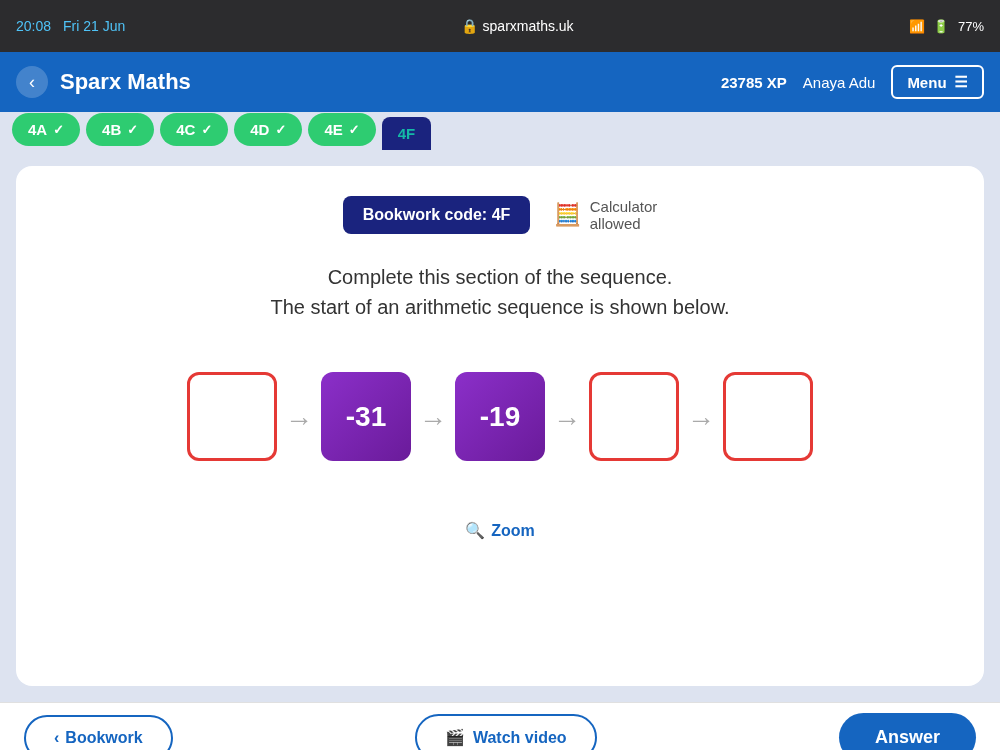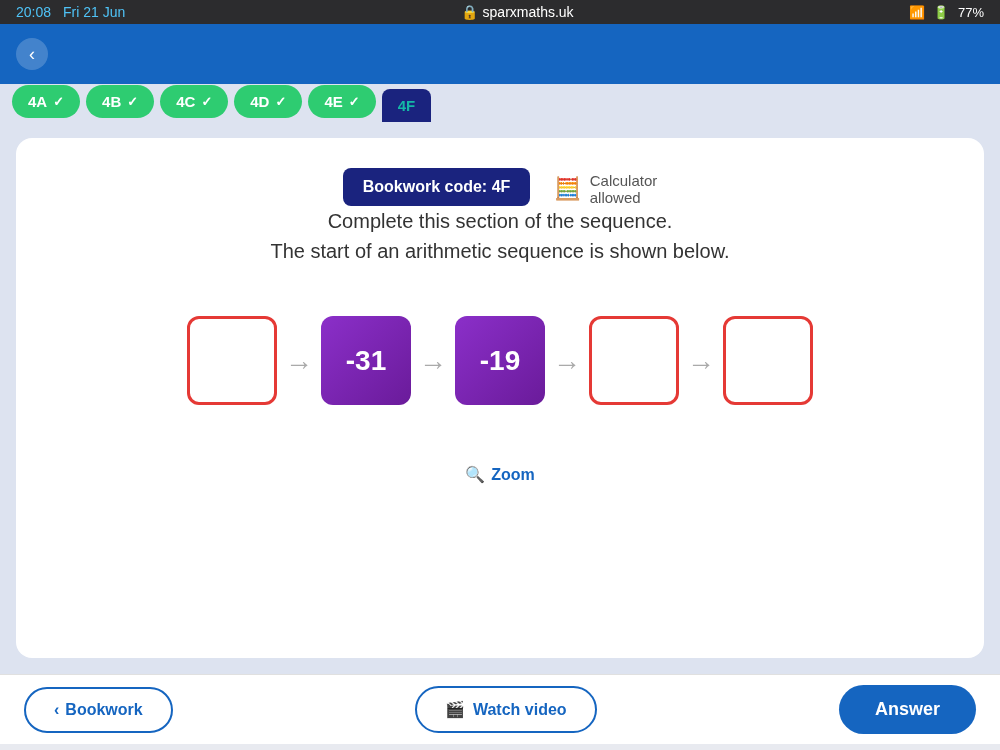--- a/index.html
+++ b/index.html
@@ -2,21 +2,21 @@
 <html><head>
   <meta charset="utf-8">
   <style>
     * { margin: 0; padding: 0; box-sizing: border-box; }
     body { width: 1000px; height: 750px; overflow: hidden; font-family: -apple-system, BlinkMacSystemFont, 'Segoe UI', Arial, sans-serif; background: #e8eaf0; }
 
     
     .status-bar {
       background: #2c2c2e;
       color: white;
-      height: 24px;
+      height: 52px;
       display: flex;
       align-items: center;
       justify-content: space-between;
       padding: 0 16px;
       font-size: 14px;
     }
     .status-left { display: flex; align-items: center; gap: 12px; color: #4fc3f7; }
     .status-center { color: white; font-size: 14px; }
     .status-right { display: flex; align-items: center; gap: 8px; color: white; font-size: 13px; }
 
@@ -85,23 +85,24 @@
     }
     .card {
       background: white;
       border-radius: 16px;
       padding: 30px 40px;
       min-height: 520px;
       position: relative;
     }
     .bookwork-row {
       display: flex;
-      align-items: flex-end;
+      align-items: center;
       justify-content: center;
       gap: 24px;
+      margin-bottom: 28px;
     }
     .bookwork-badge {
       background: #1a237e;
       color: white;
       padding: 10px 20px;
       border-radius: 8px;
       font-size: 16px;
       font-weight: 600;
     }
     .calculator-info {
@@ -219,20 +220,29 @@
     <span>📶</span>
     <span>🔋</span>
     <span>77%</span>
   </div>
 </div>
 
 <div class="nav-bar">
   <div class="nav-left">
     <button class="nav-back-btn">
       <span>‹</span>
+    </button>
+    <span class="nav-title">Sparx Maths</span>
+  </div>
+  <div class="nav-right">
+    <span class="xp-text">23785 XP</span>
+    <span class="user-text">Anaya Adu</span>
+    <button class="menu-btn">
+      <span>Menu</span>
+      <span>☰</span>
     </button>
   </div>
 </div>
 
 <div class="tab-bar">
   <div class="tab-pill green">
     <span>4A</span>
     <span class="checkmark">✓</span>
   </div>
   <div class="tab-pill green">

